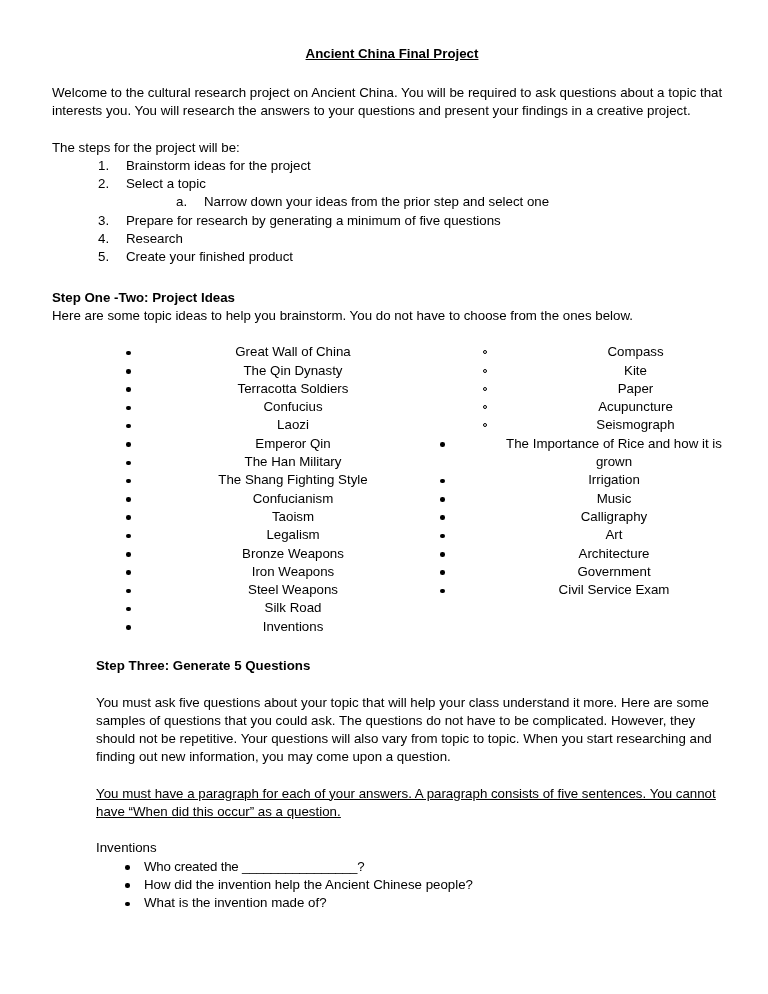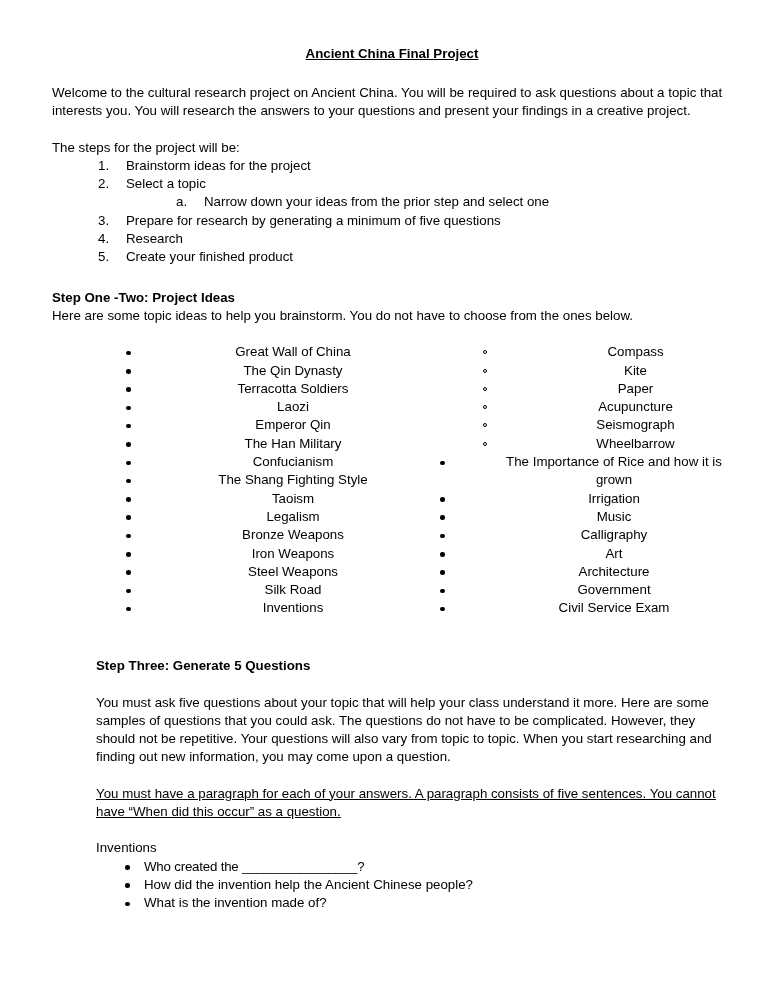--- a/index.html
+++ b/index.html
@@ -200,43 +200,43 @@
 
   <p class="para section-head head-step12">Step One -Two: Project Ideas</p>
   <p class="para">Here are some topic ideas to help you brainstorm. You do not have to choose from the ones below.</p>
 
   <div class="topics">
     <div class="topic-col left">
       <ul class="bullets">
         <li class="lv1"><span>Great Wall of China</span></li>
         <li class="lv1"><span>The Qin Dynasty</span></li>
         <li class="lv1"><span>Terracotta Soldiers</span></li>
+        <li class="lv1"><span>Confucius</span></li>
         <li class="lv1"><span>Laozi</span></li>
         <li class="lv1"><span>Emperor Qin</span></li>
         <li class="lv1"><span>The Han Military</span></li>
+        <li class="lv1"><span>The Shang Fighting Style</span></li>
         <li class="lv1"><span>Confucianism</span></li>
-        <li class="lv1"><span>The Shang Fighting Style</span></li>
         <li class="lv1"><span>Taoism</span></li>
         <li class="lv1"><span>Legalism</span></li>
         <li class="lv1"><span>Bronze Weapons</span></li>
         <li class="lv1"><span>Iron Weapons</span></li>
         <li class="lv1"><span>Steel Weapons</span></li>
         <li class="lv1"><span>Silk Road</span></li>
         <li class="lv1"><span>Inventions</span></li>
       </ul>
     </div>
 
     <div class="topic-col right">
       <ul class="bullets">
         <li class="lv2"><span>Compass</span></li>
         <li class="lv2"><span>Kite</span></li>
         <li class="lv2"><span>Paper</span></li>
         <li class="lv2"><span>Acupuncture</span></li>
         <li class="lv2"><span>Seismograph</span></li>
-        <li class="lv2"><span>Wheelbarrow</span></li>
         <li class="lv1"><span>The Importance of Rice and how it is grown</span></li>
         <li class="lv1"><span>Irrigation</span></li>
         <li class="lv1"><span>Music</span></li>
         <li class="lv1"><span>Calligraphy</span></li>
         <li class="lv1"><span>Art</span></li>
         <li class="lv1"><span>Architecture</span></li>
         <li class="lv1"><span>Government</span></li>
         <li class="lv1"><span>Civil Service Exam</span></li>
       </ul>
     </div>

